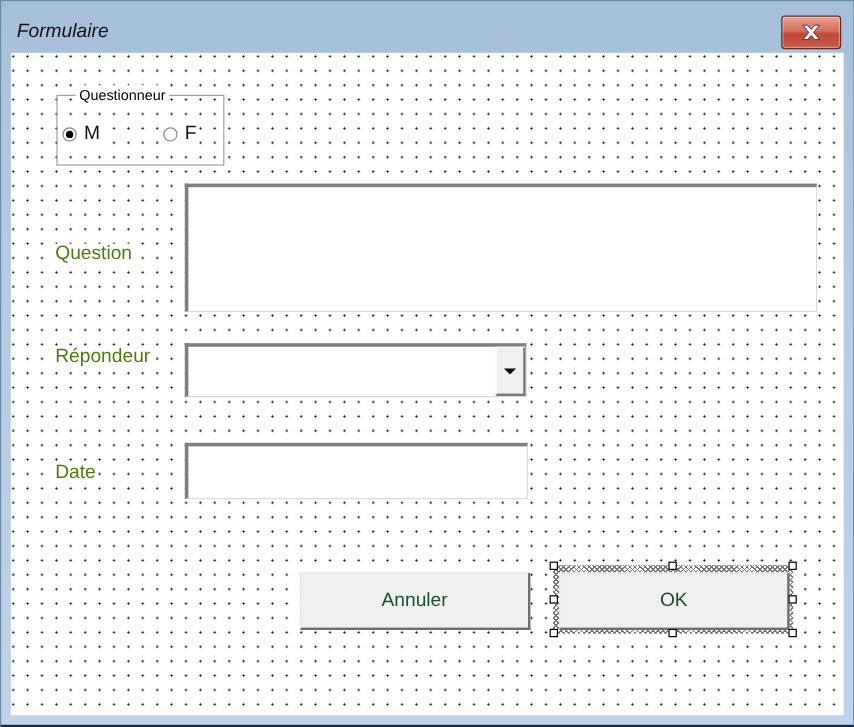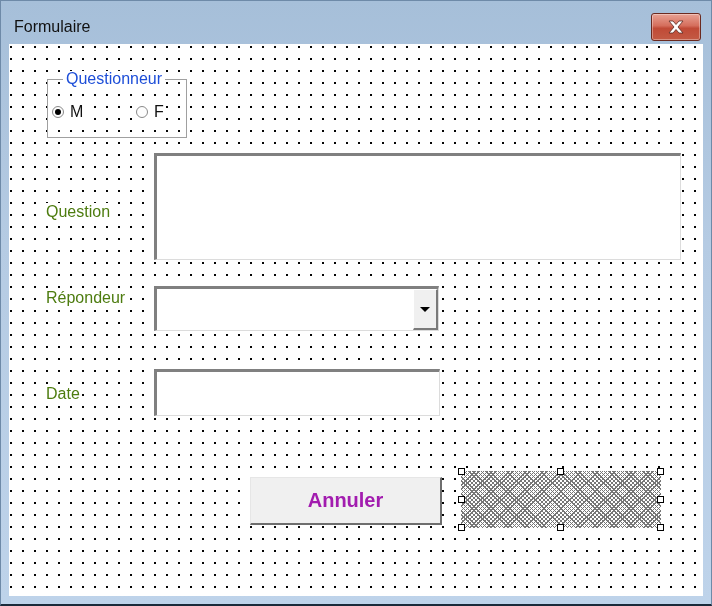--- a/index.html
+++ b/index.html
@@ -5,21 +5,21 @@
   * { box-sizing: border-box; margin: 0; padding: 0; }
   html, body { width: 712px; height: 606px; overflow: hidden; background: #b9d1ea; }
   body { font-family: "Liberation Sans", "DejaVu Sans", sans-serif; position: relative; }
 
   .window {
     position: absolute; left: 0; top: 0; width: 712px; height: 606px;
     background: linear-gradient(180deg, #a6bfd9 0%, #b5cbe3 40%, #bed3ea 100%);
     border: 1px solid #6e8aa8;
     border-bottom: 2px solid #1a2a3a;
   }
-  .titlebar { position: absolute; left: 0; top: 0; width: 100%; height: 43px; }
+  .titlebar { position: absolute; left: 0; top: 0; width: 100%; height: 43px; font-style: italic; }
   .title {
     position: absolute; left: 13px; top: 17px; font-size: 16px; color: #111;
   }
   .close-btn {
     position: absolute; left: 650px; top: 12px; width: 50px; height: 28px;
     border: 1px solid #6b2a20; border-radius: 3px;
     background: linear-gradient(180deg, #e8a294 0%, #d56e5c 45%, #c04a36 55%, #c35a44 100%);
     box-shadow: inset 0 0 0 1px rgba(255,255,255,0.35);
     display: flex; align-items: center; justify-content: center;
   }
@@ -32,21 +32,21 @@
     background-size: 12px 12px;
     background-position: -4px -3px;
   }
 
   .frame {
     position: absolute; left: 38px; top: 35px; width: 140px; height: 59px;
     border: 1px solid #a0a0a0; background: transparent;
   }
   .frame-legend {
     position: absolute; left: 15px; top: -9px; padding: 0 3px; background: #fff;
-    font-size: 16px; color: #1d4ed8; line-height: 16px;
+    font-size: 12px; color: #000000; line-height: 16px;
   }
   .radio {
     position: absolute; top: 23px; display: flex; align-items: center; gap: 6px;
     font-size: 16px; color: #111; background: #fff; padding-right: 2px;
   }
   .radio .dot {
     width: 12px; height: 12px; border-radius: 50%;
     border: 1px solid #8a8a8a; background: #fdfdfd; position: relative;
   }
   .radio .dot.checked::after {
@@ -67,26 +67,25 @@
     border-left: 1px solid #fff; border-top: 1px solid #fff;
     border-right: 2px solid #7a7a7a; border-bottom: 2px solid #7a7a7a;
     display: flex; align-items: center; justify-content: center;
   }
   .combo-btn .tri {
     width: 0; height: 0; border-left: 5px solid transparent; border-right: 5px solid transparent;
     border-top: 5px solid #000;
   }
 
   .btn {
-    position: absolute; background: #f0f0f0; font-size: 20px; color: #a21caf;
+    position: absolute; background: #f0f0f0; font-size: 16px; color: #14532d;
     display: flex; align-items: center; justify-content: center;
     border-top: 1px solid #e6e6e6; border-left: 1px solid #e6e6e6;
     border-right: 2px solid #6e6e6e; border-bottom: 2px solid #6e6e6e;
     font-family: "Liberation Sans", sans-serif;
-    font-weight: bold;
   }
   .selection {
     position: absolute; left: 452px; top: 427px; width: 200px; height: 57px;
     background-image: repeating-linear-gradient(45deg, #777 0 1px, transparent 1px 3px),
                       repeating-linear-gradient(-45deg, #777 0 1px, transparent 1px 3px);
     background-color: #fff;
   }
   .handle {
     position: absolute; width: 7px; height: 7px; background: #fff; border: 1px solid #000;
   }
@@ -127,20 +126,21 @@
         <span class="tri"></span>
       </div>
     </div>
 
     <span class="label" style="left:35px; top:341px;">Date</span>
     <div class="textbox" style="left:145px; top:325px; width:286px; height:47px;"></div>
 
     <button class="btn" style="left:241px; top:433px; width:192px; height:48px;">Annuler</button>
 
     <div class="selection"></div>
+    <button class="btn" style="left:457px; top:433px; width:192px; height:48px;">OK</button>
     <div class="handle" style="left:449px; top:424px;"></div>
     <div class="handle" style="left:548px; top:424px;"></div>
     <div class="handle" style="left:648px; top:424px;"></div>
     <div class="handle" style="left:449px; top:452px;"></div>
     <div class="handle" style="left:648px; top:452px;"></div>
     <div class="handle" style="left:449px; top:480px;"></div>
     <div class="handle" style="left:548px; top:480px;"></div>
     <div class="handle" style="left:648px; top:480px;"></div>
   </div>
 </div>

